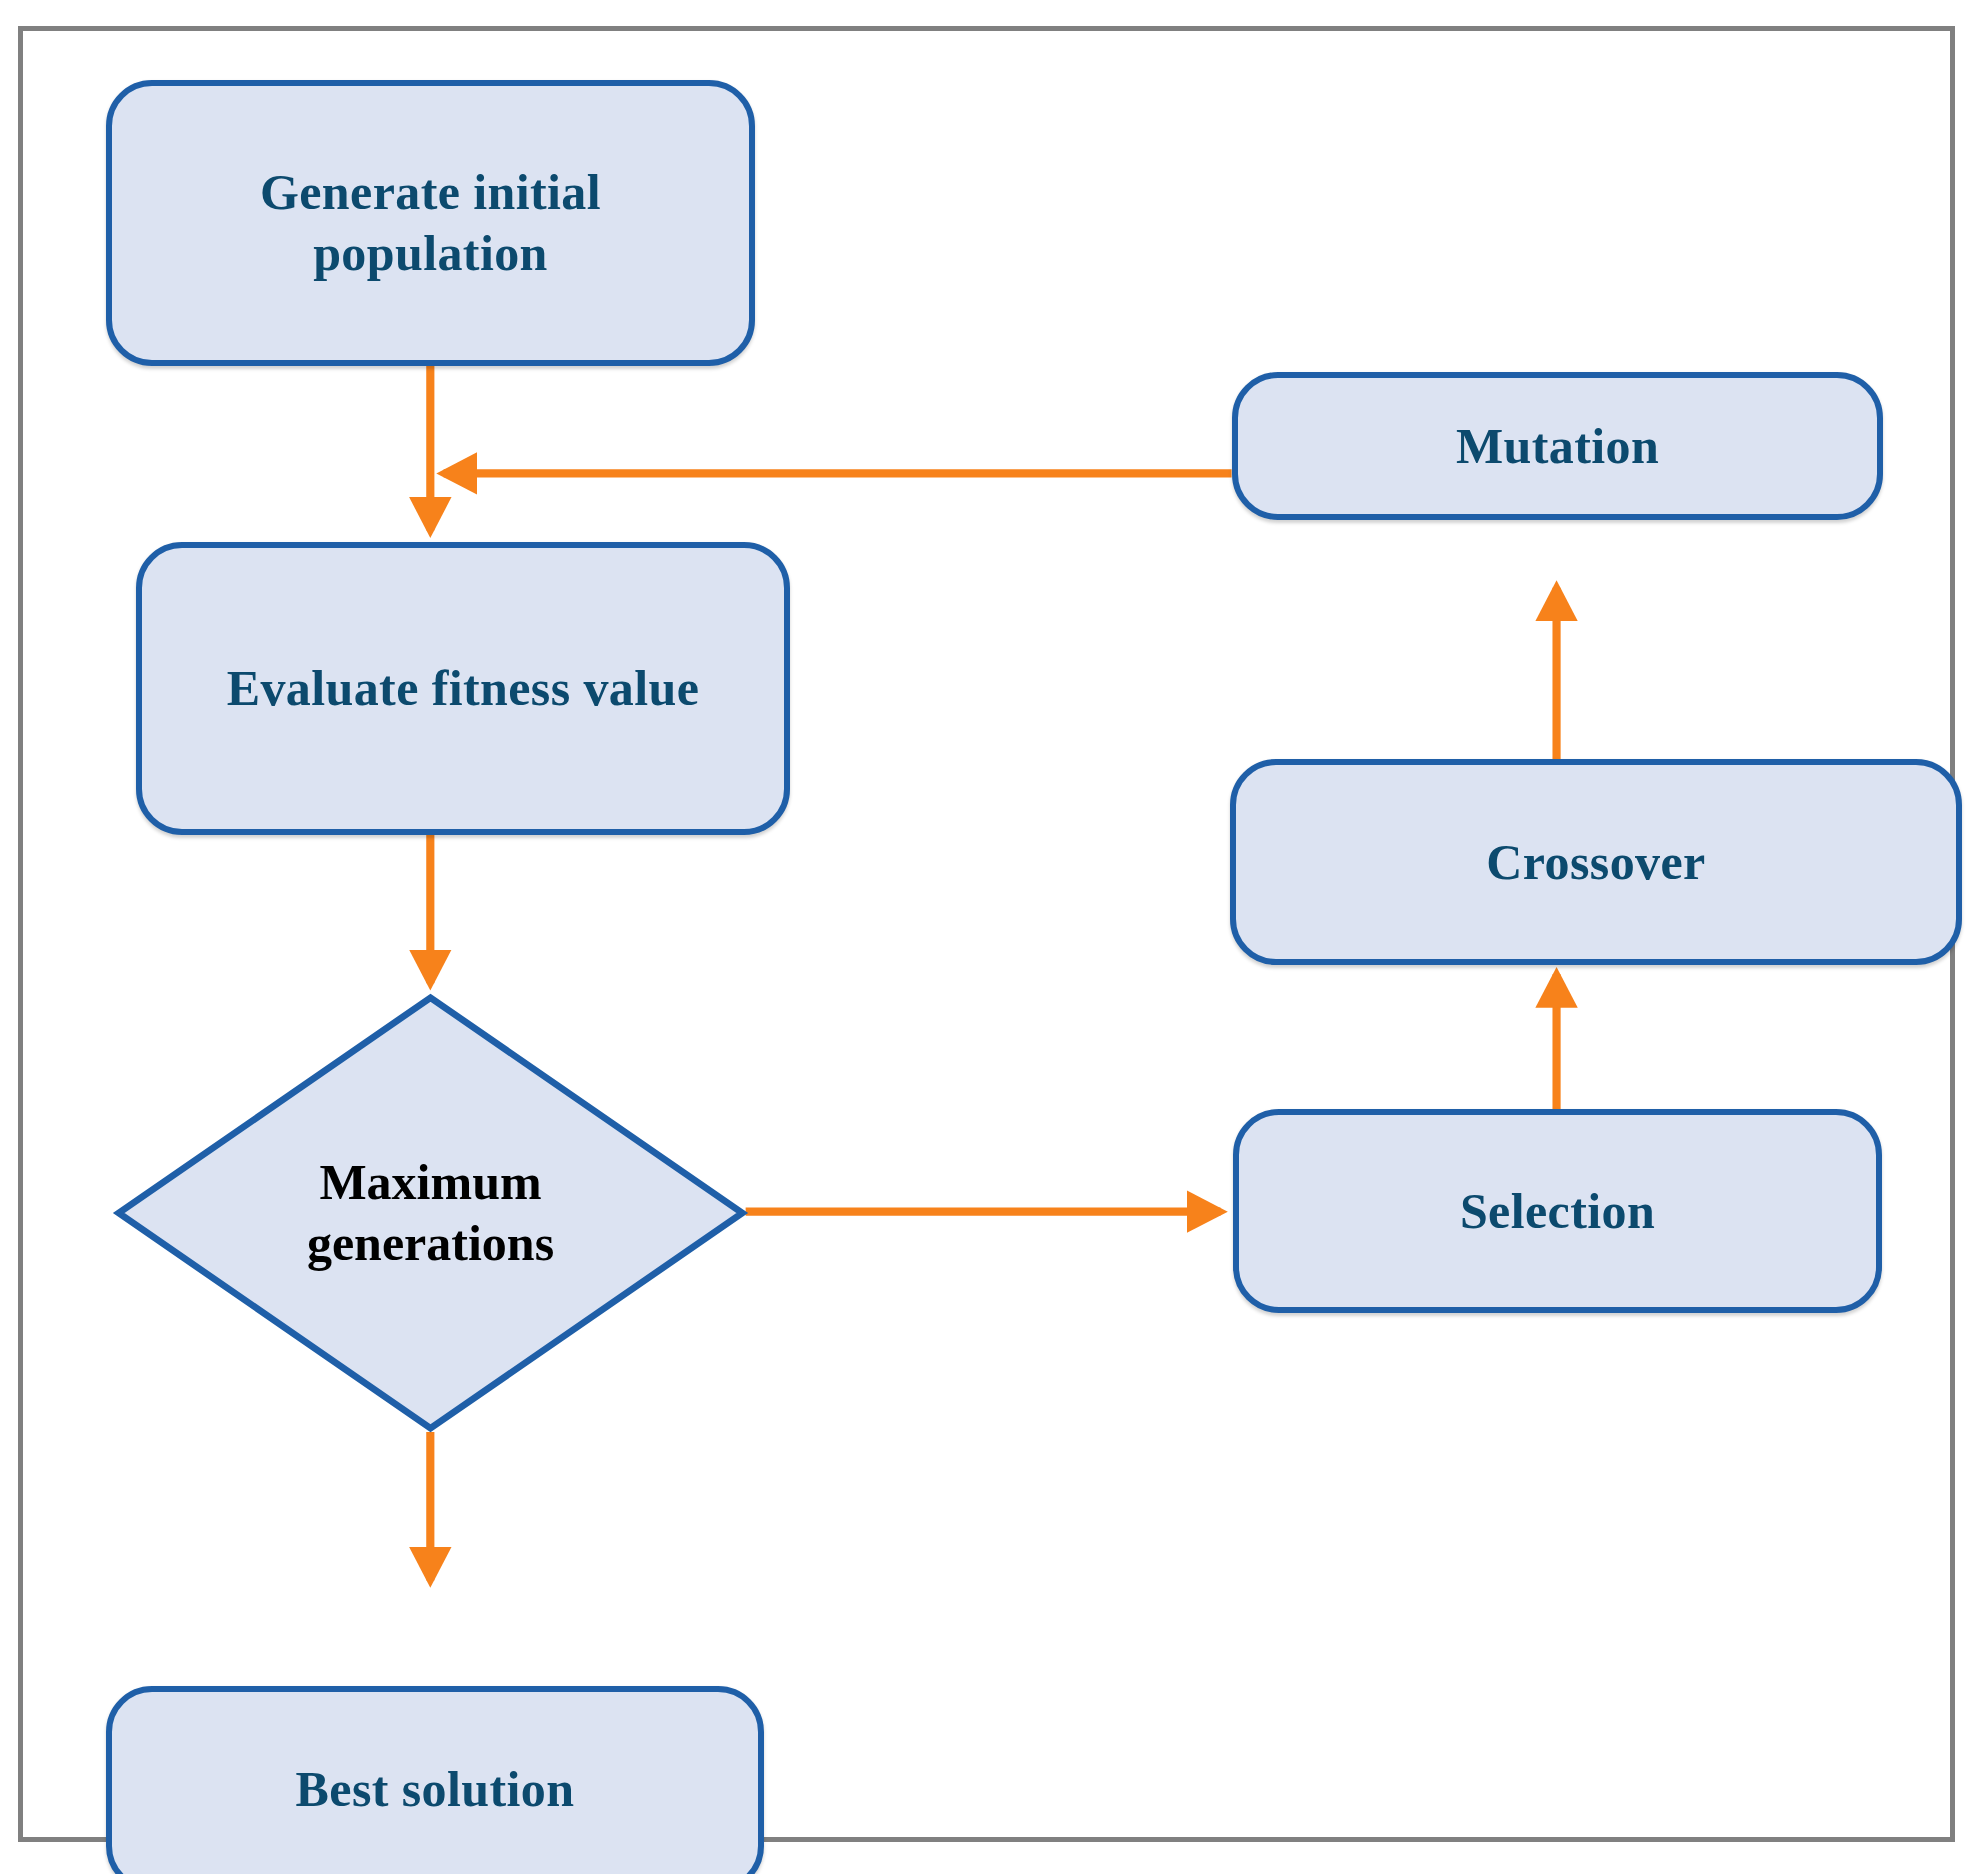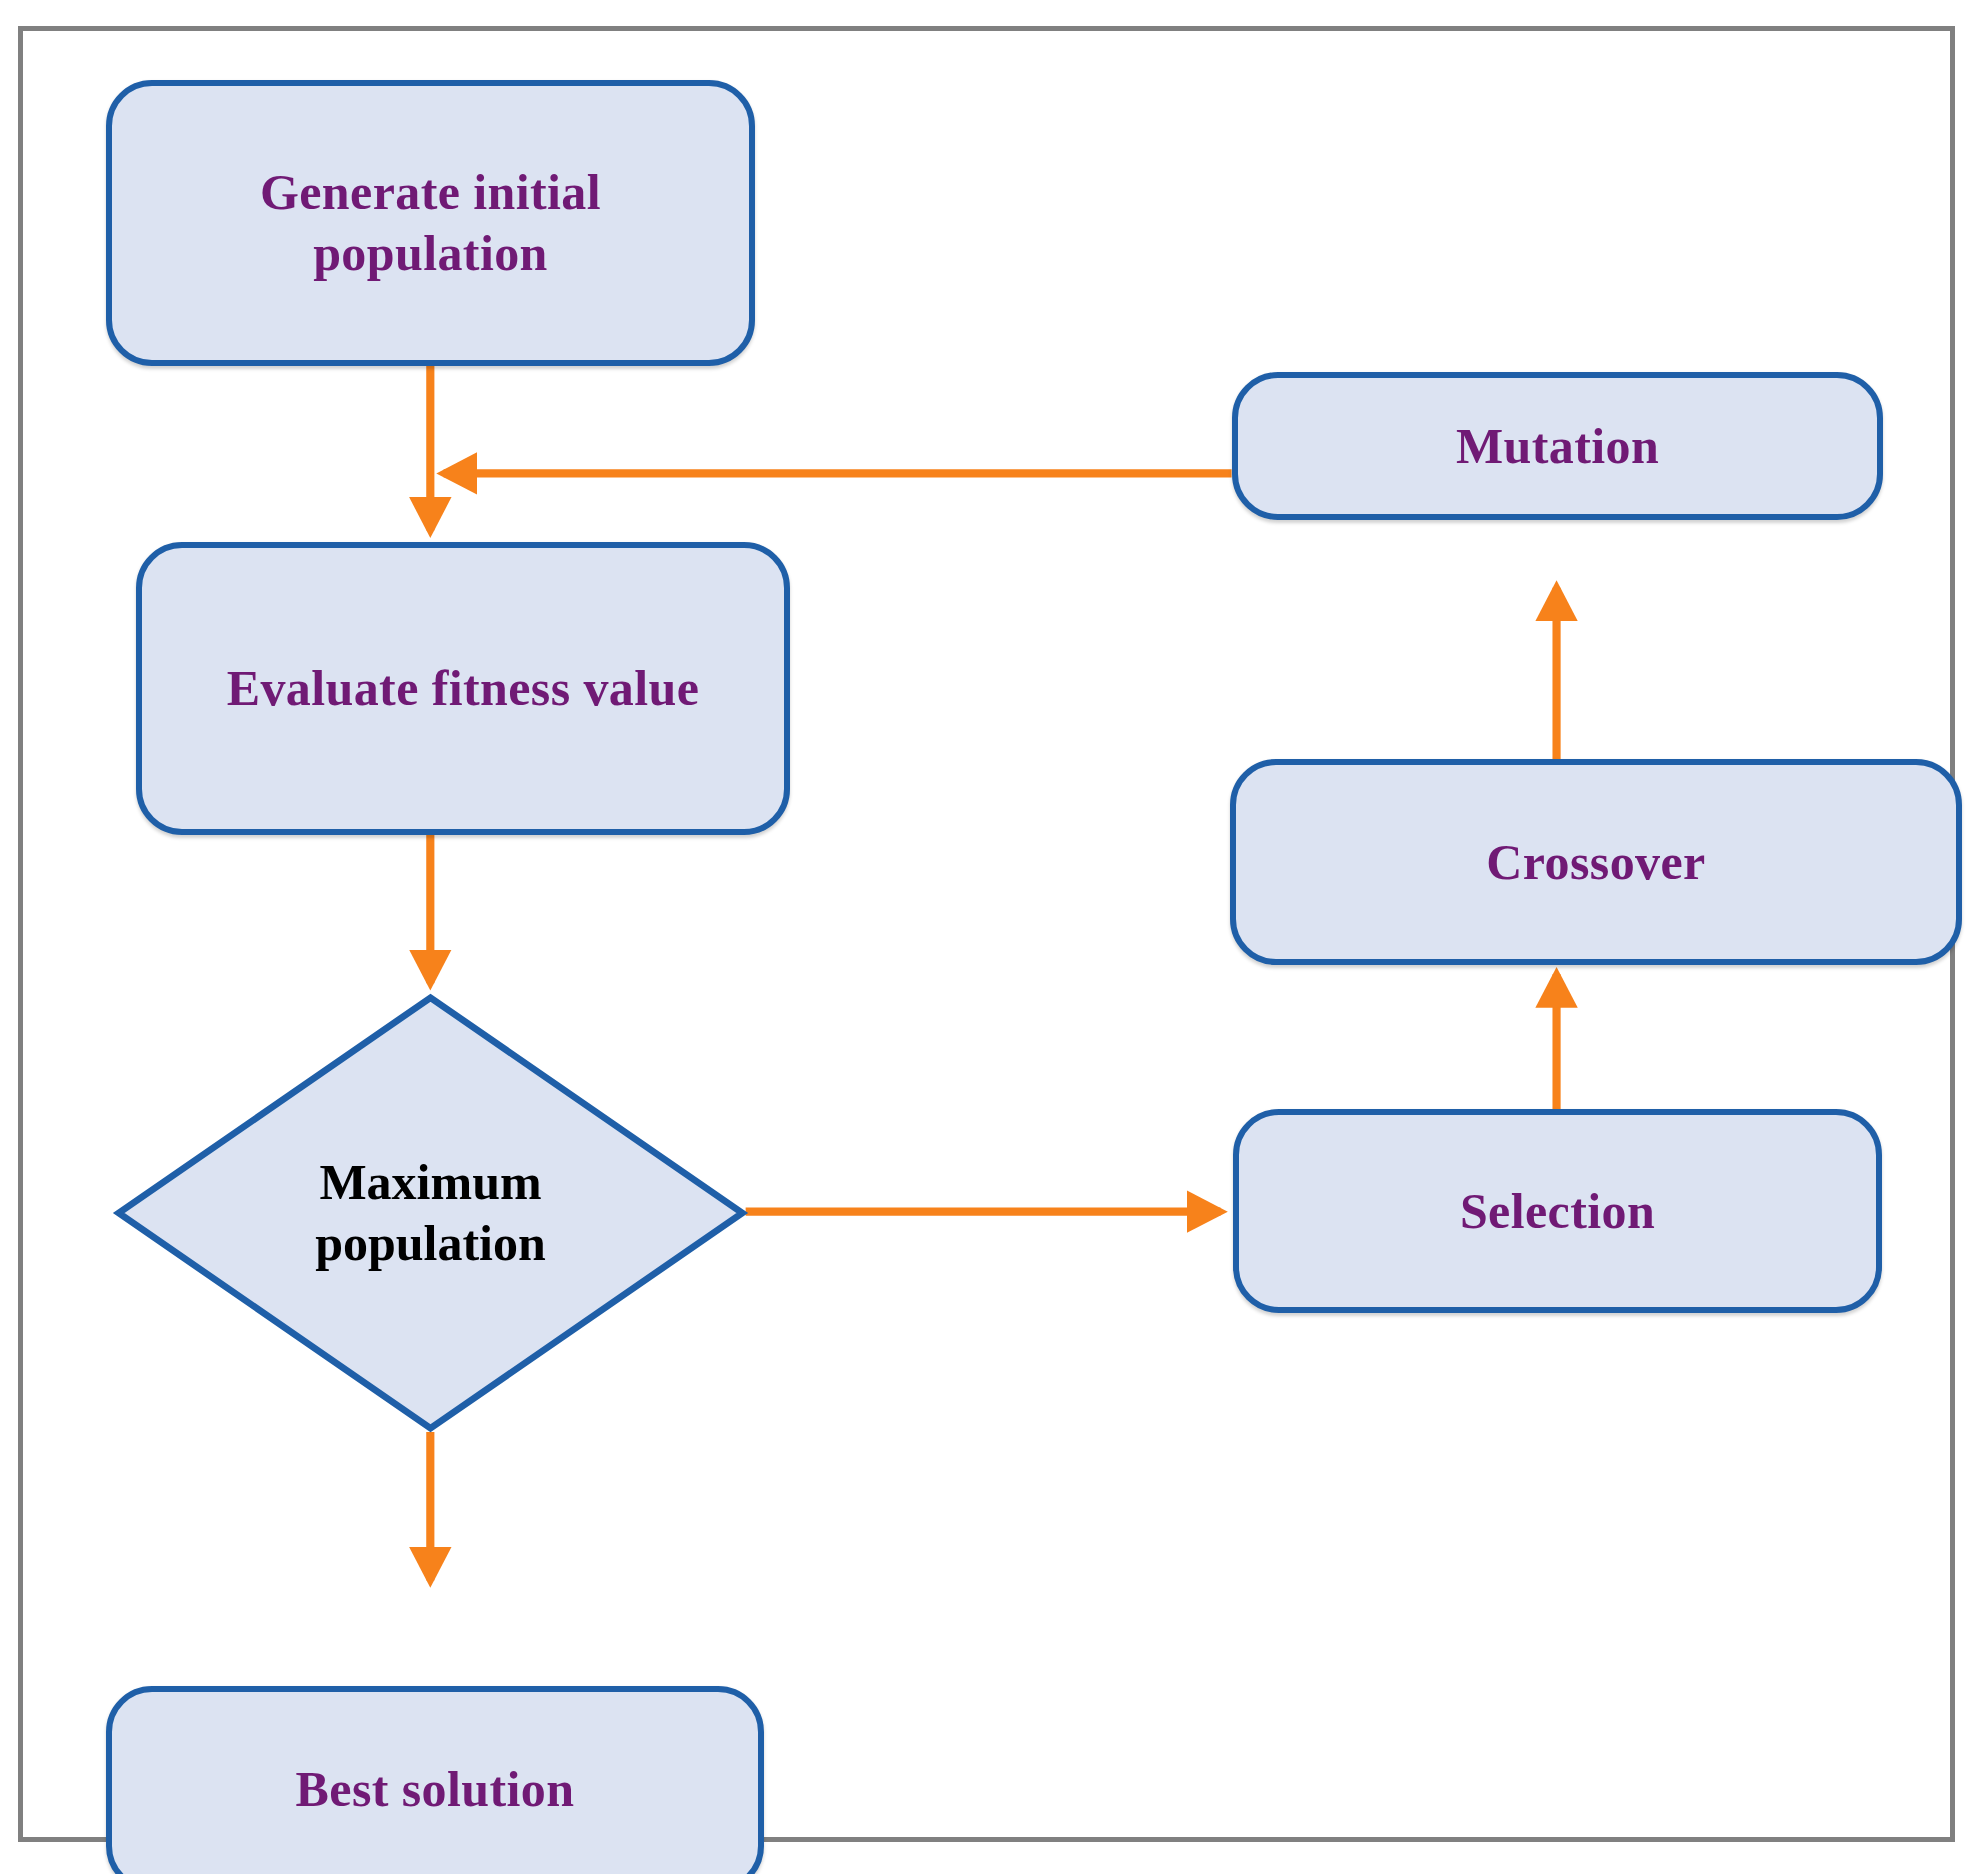--- a/index.html
+++ b/index.html
@@ -31,21 +31,21 @@
   .node {
     position: absolute;
     box-sizing: border-box;
     background: #dce3f2;
     border: 6px solid #1f5fa8;
     border-radius: 46px;
     display: flex;
     align-items: center;
     justify-content: center;
     text-align: center;
-    color: #701a75;
+    color: #0c4a6e;
     font-weight: bold;
     font-size: 50px;
     line-height: 1.22;
     letter-spacing: 0.4px;
     box-shadow: 0 2.2px 3.7px rgba(0,0,0,0.18);
   }
   .node .lbl {
     display: block;
     white-space: pre-line;
     padding: 0 16.3px;
@@ -138,21 +138,21 @@
 
   <div class="node" style="left:106px; top:542px; width:654px; height:293px;margin-left:30px;">
     <span class="lbl">Evaluate fitness value</span>
   </div>
 
   <div class="diamond-wrap" style="left:115px; top:994px; width:631px; height:438px;">
     <svg width="631" height="438" viewBox="0 0 850 590">
       <polygon points="425,5 845,295 425,585 5,295" fill="#dce3f2" stroke="#1f5fa8" stroke-width="9" stroke-linejoin="miter"></polygon>
     </svg>
     <div class="diamond-label">Maximum
-population</div>
+generations</div>
   </div>
 
   <div class="node" style="left:106px; top:1686px; width:658px; height:206px;">
     <span class="lbl">Best solution</span>
   </div>
 
   <div class="node" style="left:1232px; top:372px; width:651px; height:148px;">
     <span class="lbl">Mutation</span>
   </div>
 

